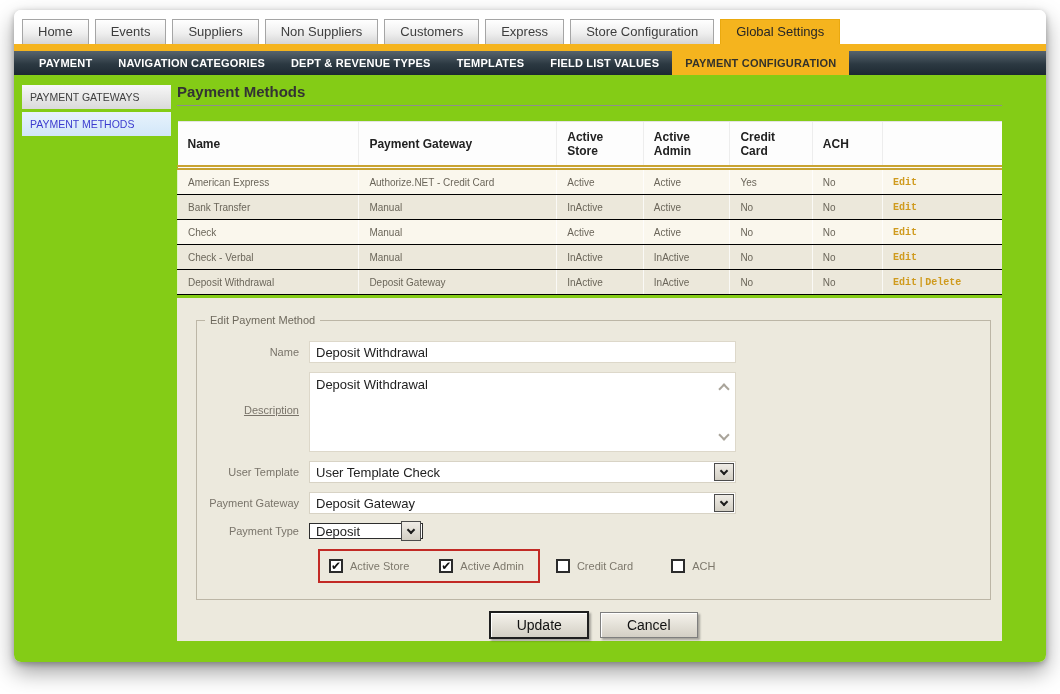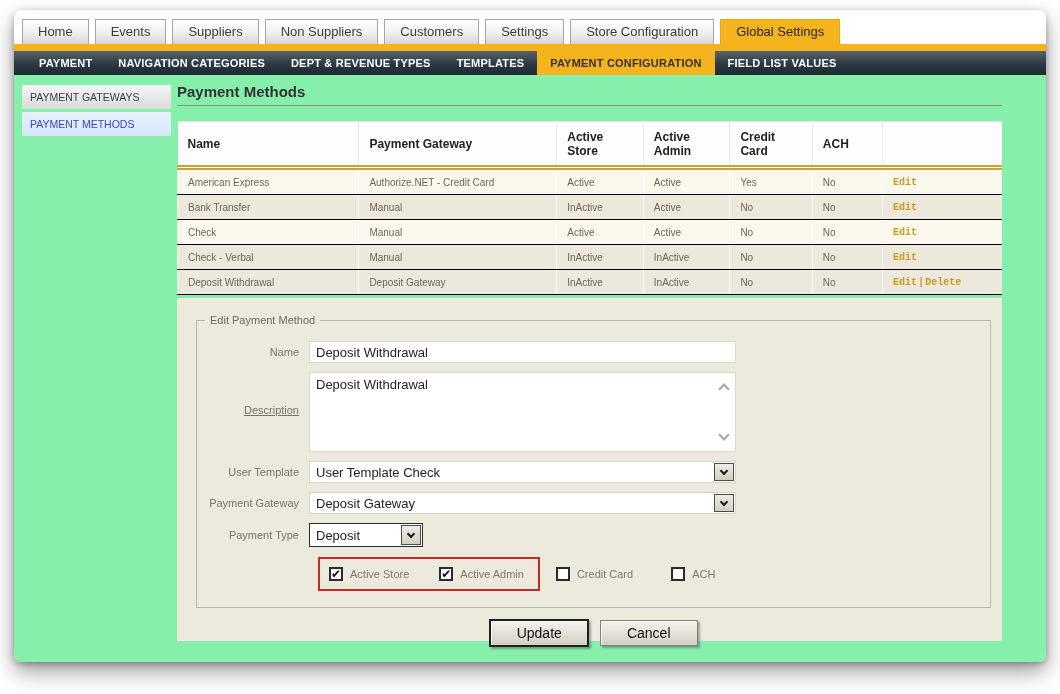--- a/index.html
+++ b/index.html
@@ -25,21 +25,21 @@
   .yellow-strip { height:7px; background:#f5b41e; }
 
   
   .subnav { height:24px; display:flex; padding-left:12px;
     background:linear-gradient(#57646e,#2c3942 55%,#1d2931); }
   .subnav-item { color:#fff; font-size:11px; font-weight:bold; line-height:24px;
     padding:0 13px; letter-spacing:.2px; white-space:nowrap; cursor:default; }
   .subnav-item.active { background:#f5b41e; color:#33322b; }
 
   
-  .content { display:flex; background:#86efac; padding-top:6px; height:590px; }
+  .content { display:flex; background:#84cc16; padding-top:6px; height:590px; }
   .sidebar { width:163px; padding:4px 6px 0 8px; flex:none; }
   .side-item { font-size:10.5px; color:#3e3e3e; padding:6px 8px; margin-bottom:3px;
     background:linear-gradient(#f7f7f7,#dadada); cursor:default; }
   .side-item.active { background:linear-gradient(#e7f2fc,#d2e7f9); color:#3c3ccf; }
 
   .main { flex:1; padding-right:44px; }
   .page-title { font-size:15px; font-weight:bold; color:#333; margin:2px 0 5px; }
   .title-rule { border:none; border-top:1px solid #8e8e8e; }
 
   
@@ -80,21 +80,21 @@
 
   .select-wide { width:427px; height:22px; border:1px solid #d8d3c5; background:#fff;
     display:flex; align-items:center; justify-content:space-between;
     font-size:13px; color:#222; padding-left:6px; }
   .dd-btn { width:20px; height:18px; margin-right:1px; flex:none;
     background:linear-gradient(#efece6,#d3cfc4); border:1px solid #4c4c4c;
     display:flex; align-items:center; justify-content:center; }
   .dd-btn i { width:6px; height:6px; border-left:2px solid #1d1d1d;
     border-bottom:2px solid #1d1d1d; transform:rotate(-45deg); margin-top:-3px; }
 
-  .select-narrow { width:114px; height:24px; border:1px solid #2d2d2d; background:#fff;
+  .select-narrow { width:114px; height:16px; border:1px solid #2d2d2d; background:#fff;
     display:flex; align-items:center; justify-content:space-between;
     font-size:13px; color:#222; padding-left:6px; }
   .select-narrow .dd-btn { height:20px; margin-right:1px; }
 
   .checkbox-row { display:flex; align-items:center; margin:10px 0 2px 121px; }
   .red-box { display:flex; align-items:center; border:2px solid #c22a25;
     padding:8px 14px 8px 9px; margin-right:16px; }
   .cb { display:flex; align-items:center; margin-right:30px; }
   .cb:last-child { margin-right:0; }
   .cb-box { width:14px; height:14px; border:2px solid #2b2b2b; background:#fff;
@@ -113,32 +113,32 @@
 <body>
 
 <div class="page">
 
   <div class="tabs-row" id="tabs">
       <div class="tab">Home</div>
       <div class="tab">Events</div>
       <div class="tab">Suppliers</div>
       <div class="tab">Non Suppliers</div>
       <div class="tab">Customers</div>
-      <div class="tab">Settings</div>
+      <div class="tab">Express</div>
       <div class="tab">Store Configuration</div>
       <div class="tab active">Global Settings</div>
     </div>
   <div class="yellow-strip"></div>
   <div class="subnav" id="subnav">
       <div class="subnav-item">PAYMENT</div>
       <div class="subnav-item">NAVIGATION CATEGORIES</div>
       <div class="subnav-item">DEPT &amp; REVENUE TYPES</div>
       <div class="subnav-item">TEMPLATES</div>
+      <div class="subnav-item">FIELD LIST VALUES</div>
       <div class="subnav-item active">PAYMENT CONFIGURATION</div>
-      <div class="subnav-item">FIELD LIST VALUES</div>
     </div>
 
   <div class="content">
 
     <div class="sidebar" id="sidebar">
         <div class="side-item">PAYMENT GATEWAYS</div>
         <div class="side-item active">PAYMENT METHODS</div>
       </div>
 
     <div class="main">

